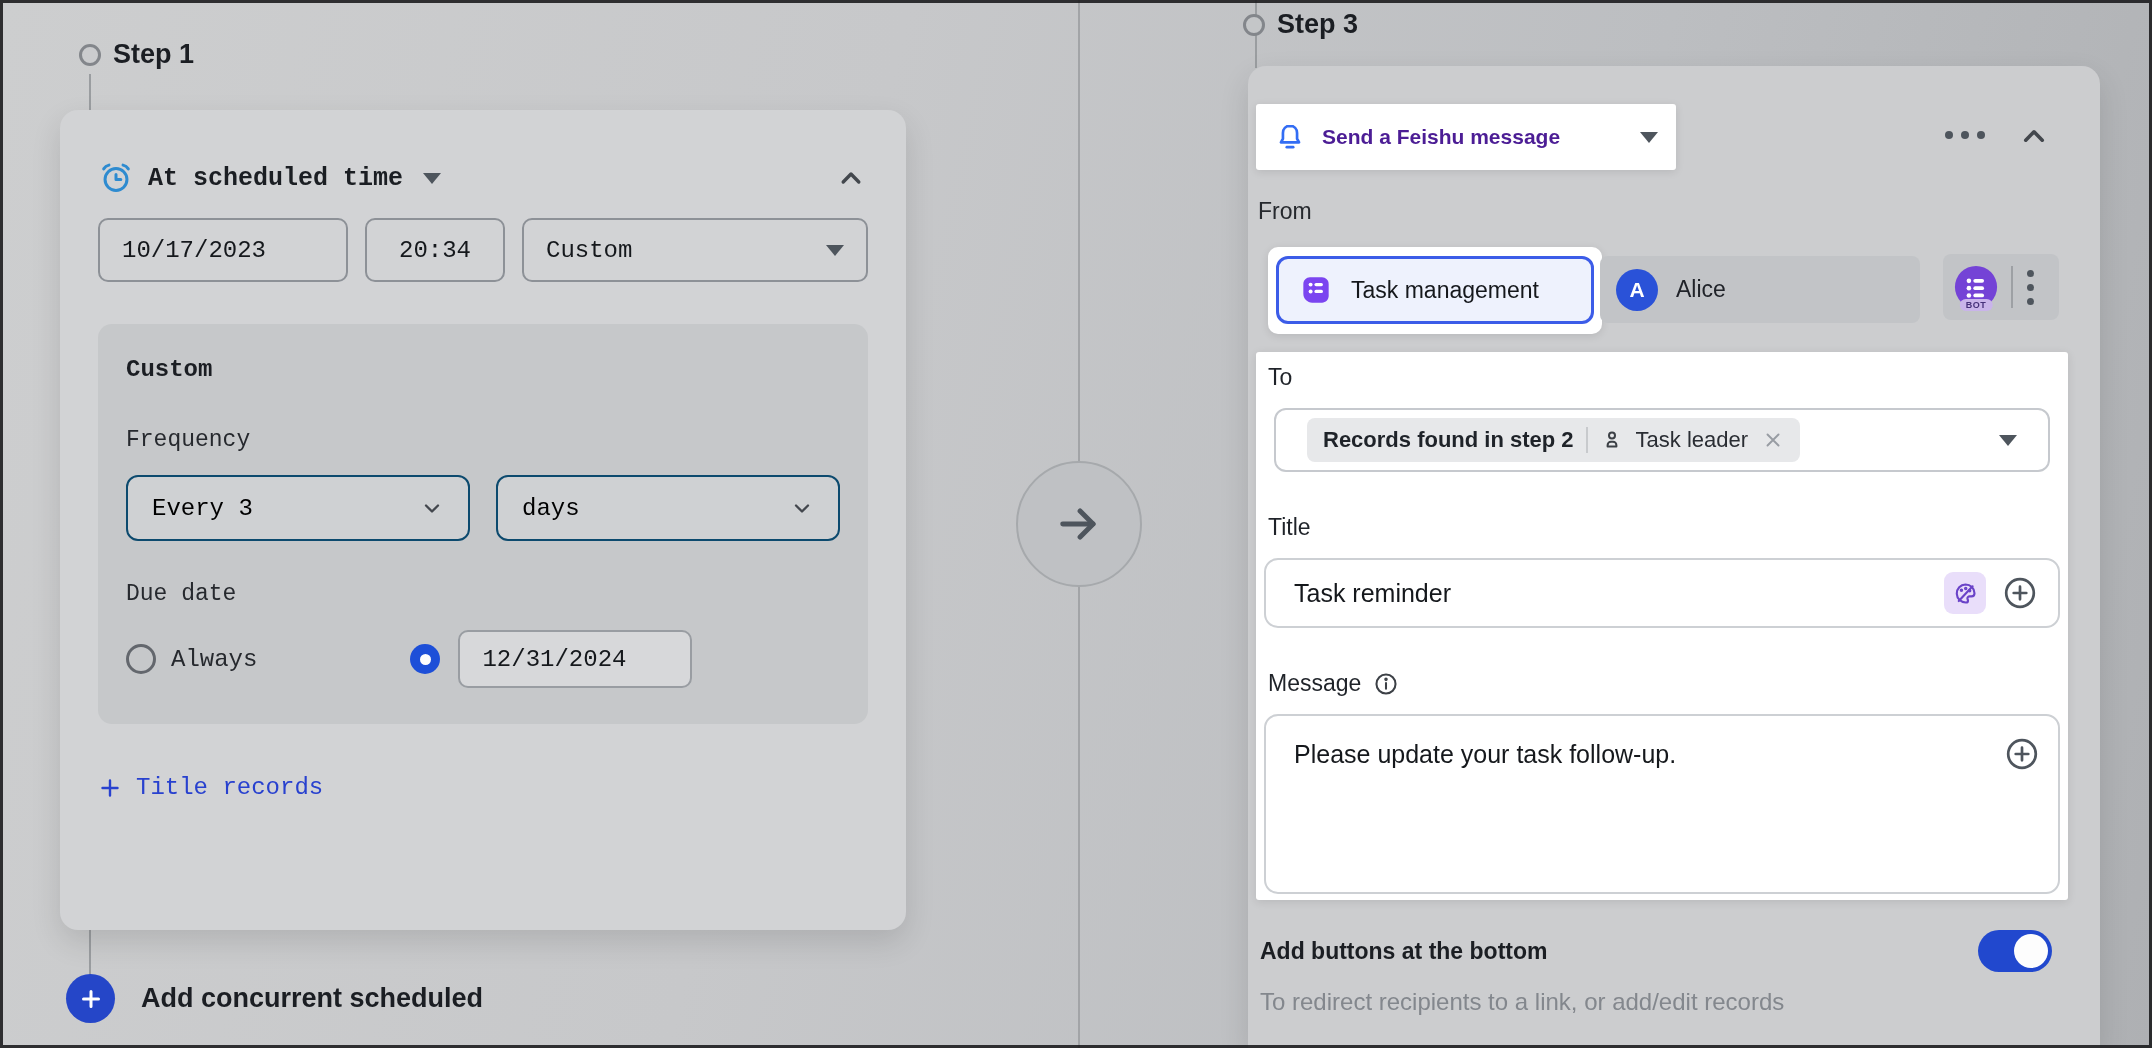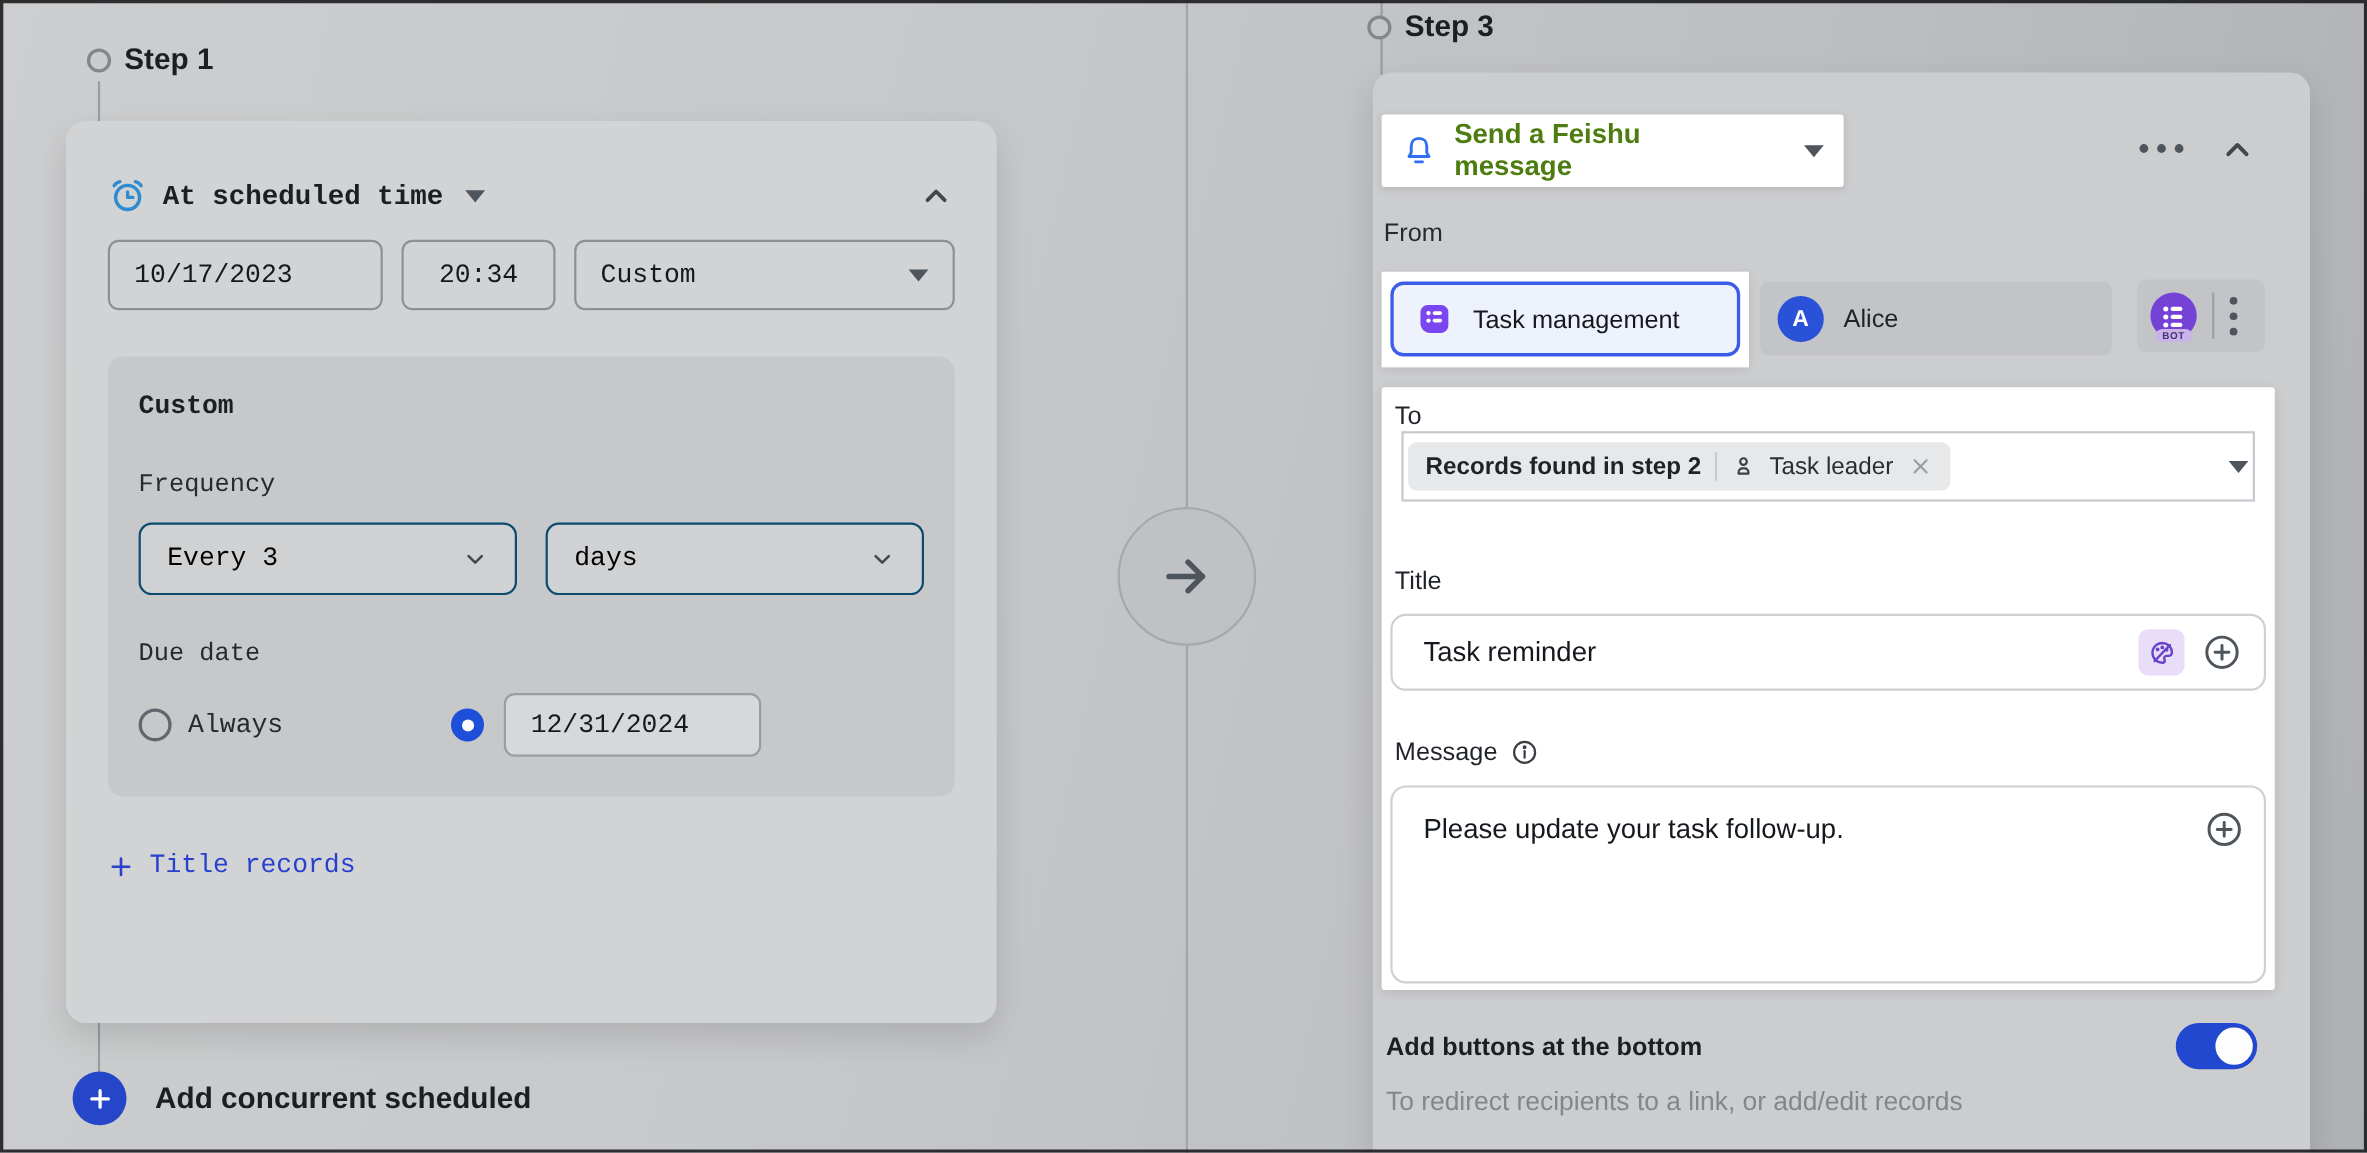--- a/index.html
+++ b/index.html
@@ -49,45 +49,45 @@
   .plus-circle{width:49px;height:49px;border-radius:50%;background:#2546c8;display:flex;align-items:center;justify-content:center;}
   .add-concurrent-label{font-size:27px;font-weight:600;color:#1b1e23;}
   
   .arrow-node{position:absolute;left:1016px;top:461px;width:126px;height:126px;box-sizing:border-box;border-radius:50%;
     background:#bfc1c4;border:2px solid #a6a9ac;display:flex;align-items:center;justify-content:center;z-index:2;}
   
   .card-right{position:absolute;left:1248px;top:66px;width:852px;height:982px;background:#cccdcf;
     border-radius:18px 18px 0 0;box-shadow:0 12px 30px rgba(0,0,0,.12);z-index:2;}
   .action-chip{position:absolute;left:8px;top:38px;width:420px;height:66px;box-sizing:border-box;background:#ffffff;border-radius:3px;
     display:flex;align-items:center;padding:0 18px;gap:16px;box-shadow:0 2px 8px rgba(0,0,0,.10);}
-  .action-chip-label{font-size:25px;font-weight:600;color:#4d7c0f;}
+  .action-chip-label{font-size:21px;font-weight:600;color:#4c1d95;}
   .h-dots{position:absolute;left:697px;top:65px;display:flex;gap:8px;align-items:center;cursor:pointer;}
   .h-dots i{width:8px;height:8px;border-radius:50%;background:#4e555d;}
   .collapse-btn{position:absolute;left:768px;top:52px;cursor:pointer;}
   .sec-label{position:absolute;font-size:23px;color:#26292e;}
-  .from-wrap{position:absolute;left:8px;top:181px;width:334px;height:87px;background:#ffffff;border-radius:0;box-shadow:0 2px 8px rgba(0,0,0,.10);}
+  .from-wrap{position:absolute;left:20px;top:181px;width:334px;height:87px;background:#ffffff;border-radius:10px;box-shadow:0 2px 8px rgba(0,0,0,.10);}
   .from-app{position:absolute;left:8px;top:9px;width:318px;height:68px;box-sizing:border-box;border:3px solid #3c5ce8;border-radius:12px;
     background:#eef2fd;display:flex;align-items:center;padding:0 18px;gap:16px;cursor:pointer;}
   .from-app-label{font-size:23px;color:#15181c;}
   .chip-gray{position:absolute;box-sizing:border-box;background:#c2c4c7;border-radius:8px;display:flex;align-items:center;cursor:pointer;}
   .from-user{left:352px;top:190px;width:320px;height:67px;padding:0 16px;gap:18px;}
   .avatar-user{width:42px;height:42px;border-radius:50%;background:#2a52d8;color:#fff;font-size:21px;font-weight:bold;
     display:flex;align-items:center;justify-content:center;}
   .from-user-label{font-size:23px;color:#202329;}
   .from-bot{left:695px;top:188px;width:116px;height:66px;padding:0 10px;}
   .bot-avatar{position:relative;width:46px;height:46px;}
   .bot-pill{position:absolute;left:50%;bottom:-1px;transform:translateX(-50%);background:#c9b4ea;color:#46317a;
     font-size:9px;font-weight:bold;padding:1px 6px;border-radius:7px;line-height:10px;letter-spacing:.5px;}
   .chip-divider{width:2px;height:42px;background:#9da0a4;margin:0 14px 0 12px;}
   .v-dots{display:flex;flex-direction:column;gap:7px;}
   .v-dots i{width:7px;height:7px;border-radius:50%;background:#4e555d;}
   .white-panel{position:absolute;left:8px;top:286px;width:812px;height:548px;background:#ffffff;border-radius:3px;box-shadow:0 2px 10px rgba(0,0,0,.10);}
   .panel-label{position:absolute;font-size:23px;color:#1f2329;}
-  .to-select{position:absolute;left:18px;top:40px;width:776px;height:64px;box-sizing:border-box;border:2px solid #c6c9ce;border-radius:0;
-    display:flex;align-items:center;padding:0 4px;cursor:pointer;}
+  .to-select{position:absolute;left:18px;top:56px;width:776px;height:64px;box-sizing:border-box;border:2px solid #c6c9ce;border-radius:12px;
+    display:flex;align-items:center;padding:0 31px;cursor:pointer;}
   .to-tag{height:44px;background:#e7e8ea;border-radius:8px;display:flex;align-items:center;padding:0 16px;gap:12px;}
   .to-tag-src{font-size:22px;font-weight:bold;color:#1f2329;white-space:nowrap;}
   .tag-divider{width:2px;height:26px;background:#c8cacd;}
   .to-tag-field{font-size:22px;color:#2a2d33;white-space:nowrap;}
   .title-input{position:absolute;left:8px;top:206px;width:796px;height:70px;box-sizing:border-box;border:2px solid #cdd0d4;border-radius:14px;
     display:flex;align-items:center;padding:0 20px 0 26px;}
   .title-value{flex:1;font-size:25px;color:#15181c;border:none;outline:none;background:transparent;font-family:inherit;}
   .palette-chip{width:42px;height:42px;border-radius:9px;background:#e9defa;display:flex;align-items:center;justify-content:center;margin-right:16px;cursor:pointer;}
   .msg-label-row{position:absolute;left:12px;top:318px;display:flex;align-items:center;gap:12px;}
   .msg-box{position:absolute;left:8px;top:362px;width:796px;height:180px;box-sizing:border-box;border:2px solid #cdd0d4;border-radius:14px;}

